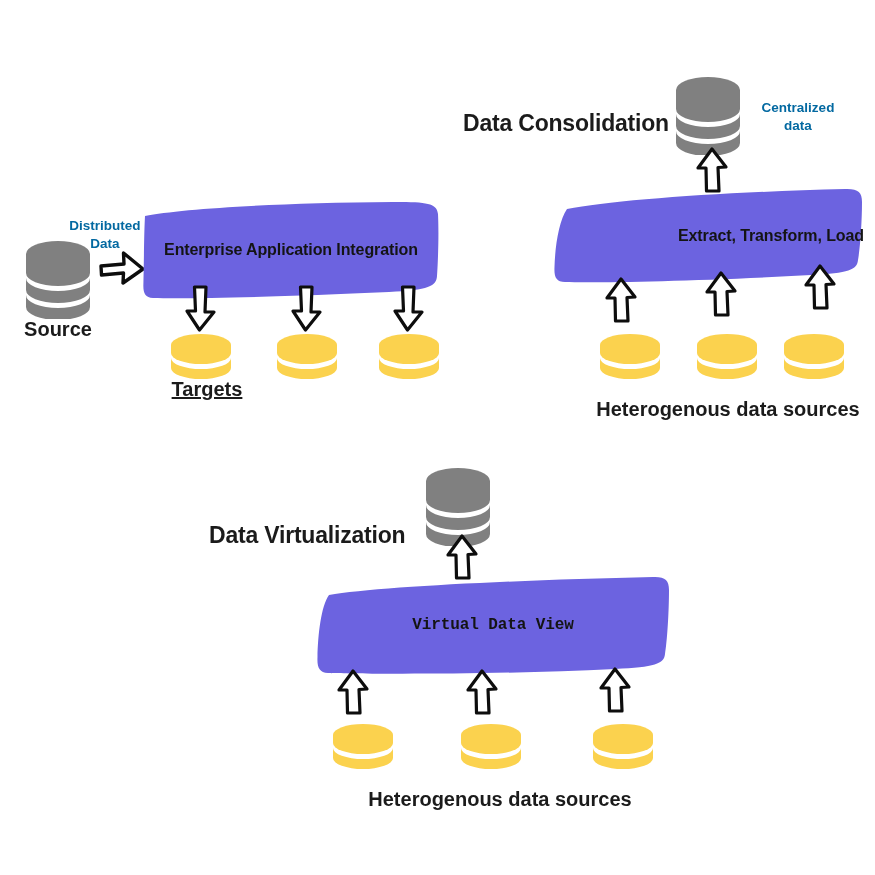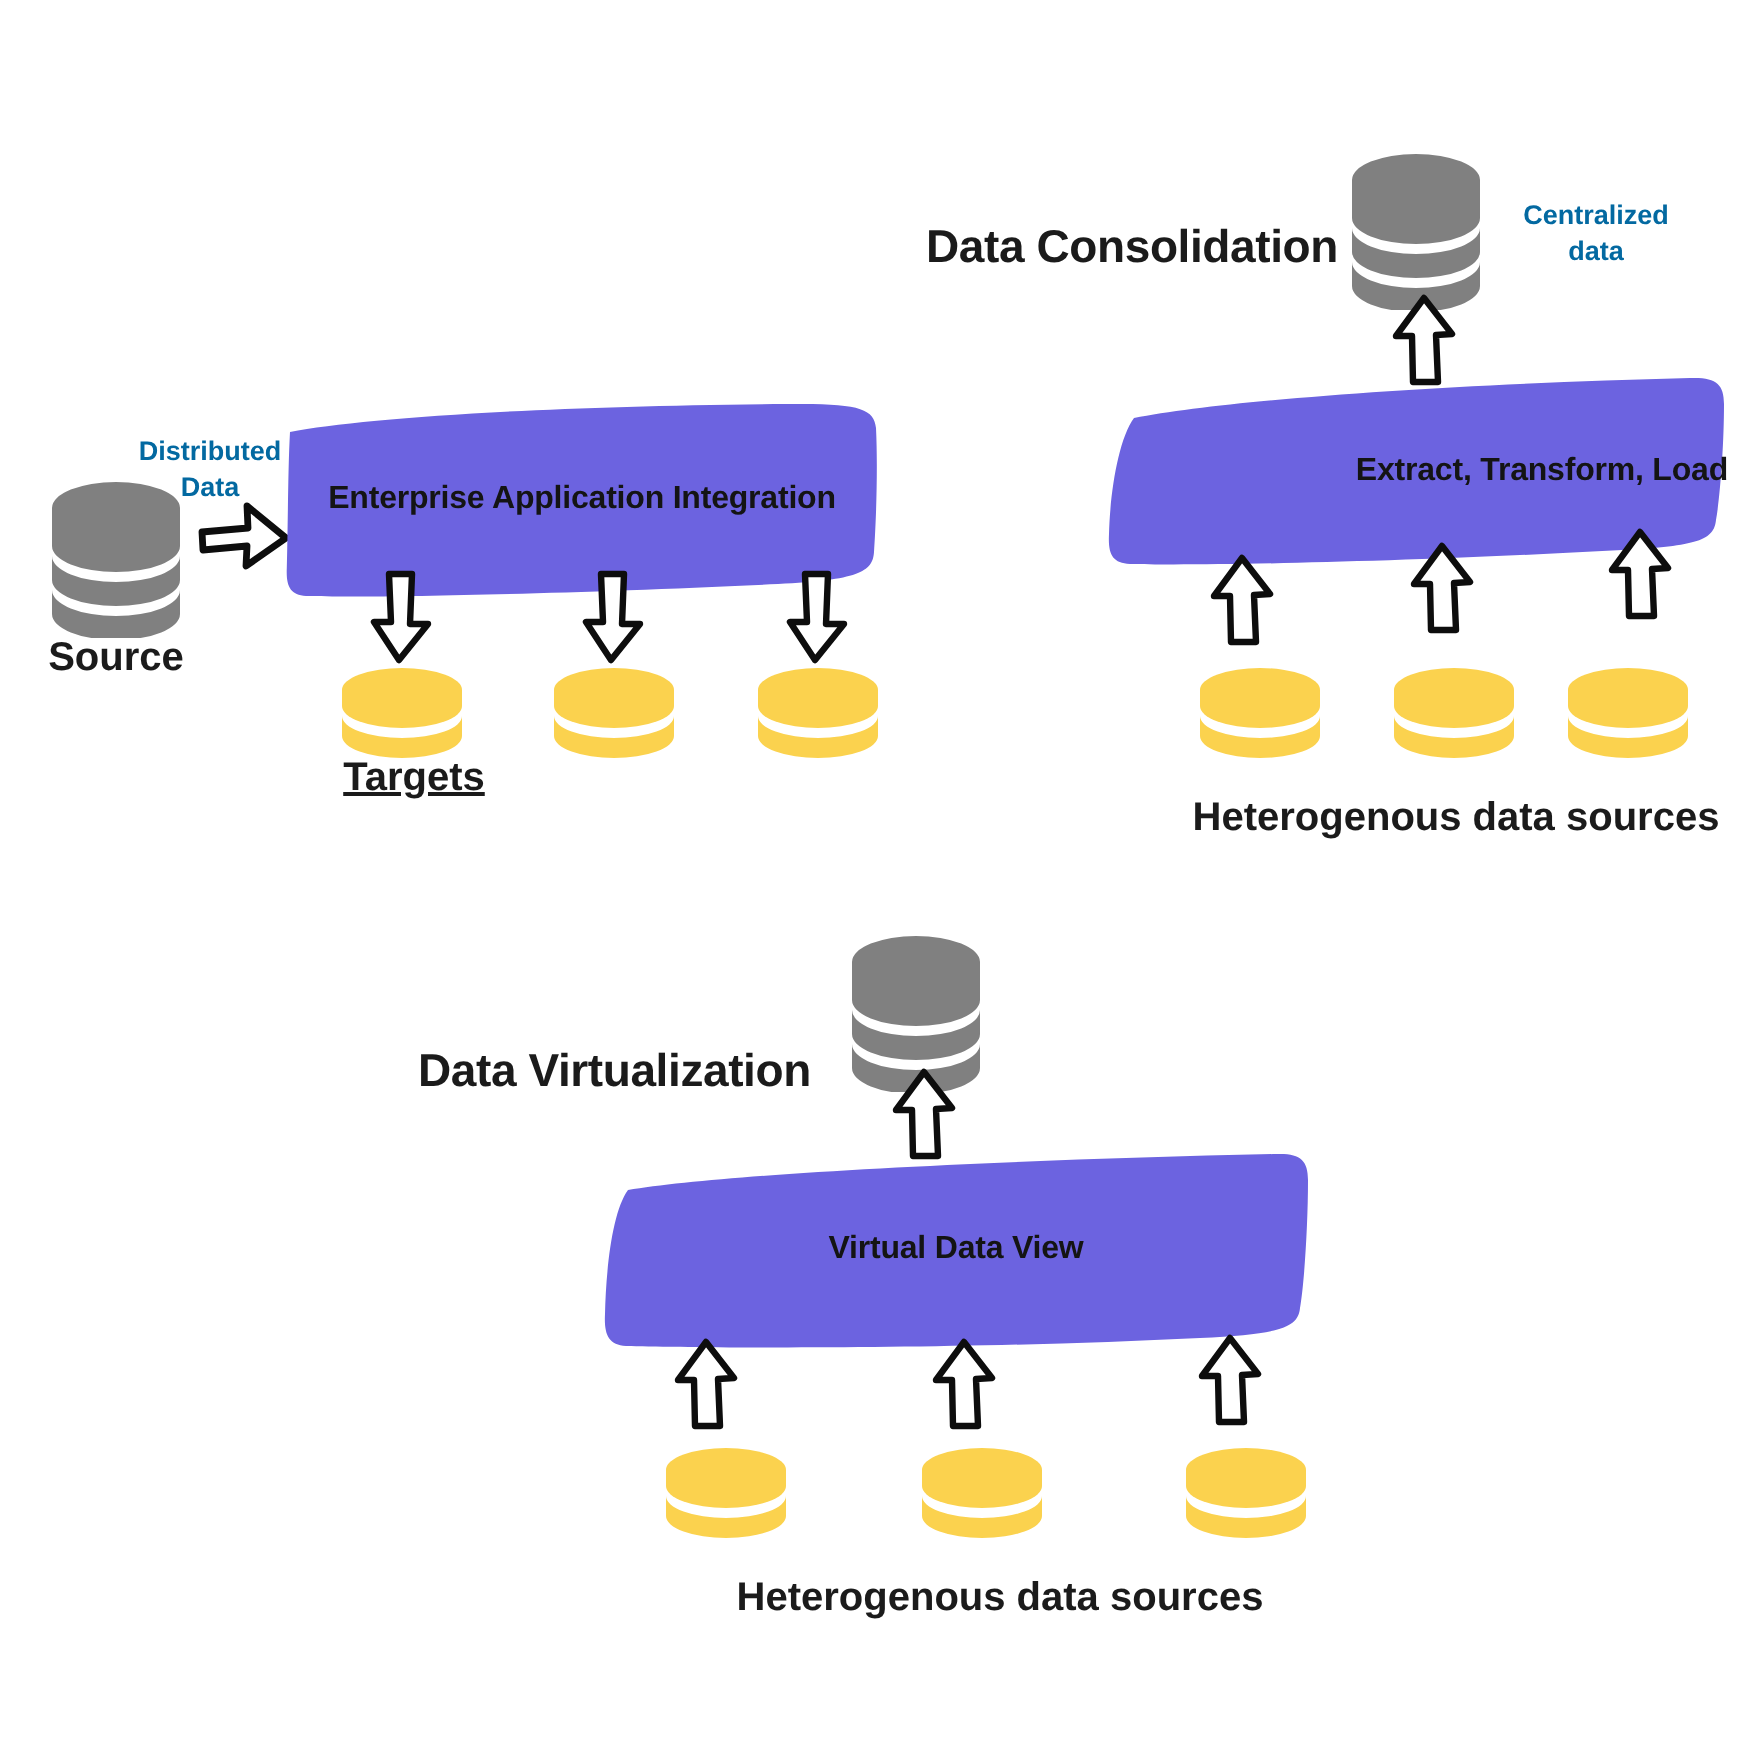--- a/index.html
+++ b/index.html
@@ -254,21 +254,21 @@
       </g>
     </svg>
   </div>
 
   <div class="arrow abs" style="left:443px; top:533px;">
     <svg width="38" height="48" viewBox="0 0 38 48">
       <path d="M19 3 L33 21 L25 21.5 L26 45 L13.5 45 L13 22 L5 22 Z" fill="#ffffff" stroke="#0d0d0d" stroke-width="3.2" stroke-linejoin="round" stroke-linecap="round"></path>
     </svg>
   </div>
 
-  <div class="band" style="left:300px; top:575px; width:356px; height:100px;">
+  <div class="band" style="left:315px; top:575px; width:356px; height:100px;font-family:Liberation Mono, monospace;">
     <svg class="band-shape" viewBox="0 0 356 100" preserveAspectRatio="none" aria-hidden="true">
       <path d="M14,20 C60,12 200,5 338,2 C350,1.5 354,5 354,15
                C354,38 352,68 350,79 C349,89 340,92 300,94
                C180,100 46,99 13,98 C4,97.5 2,92 2.5,82
                C3,60 6,31 14,20 Z" fill="#6C63E0"></path>
     </svg>
     <span class="band-label">Virtual Data View</span>
   </div>
 
   <div class="arrow abs" style="left:334px; top:668px;">

